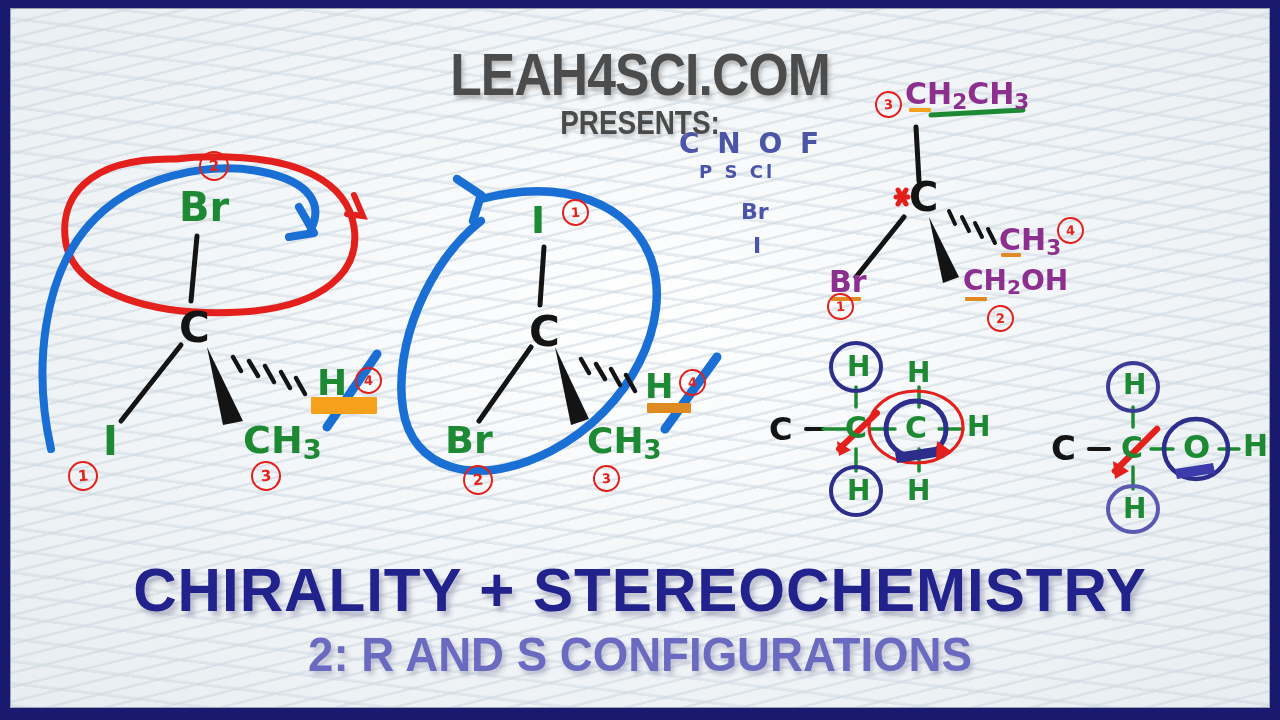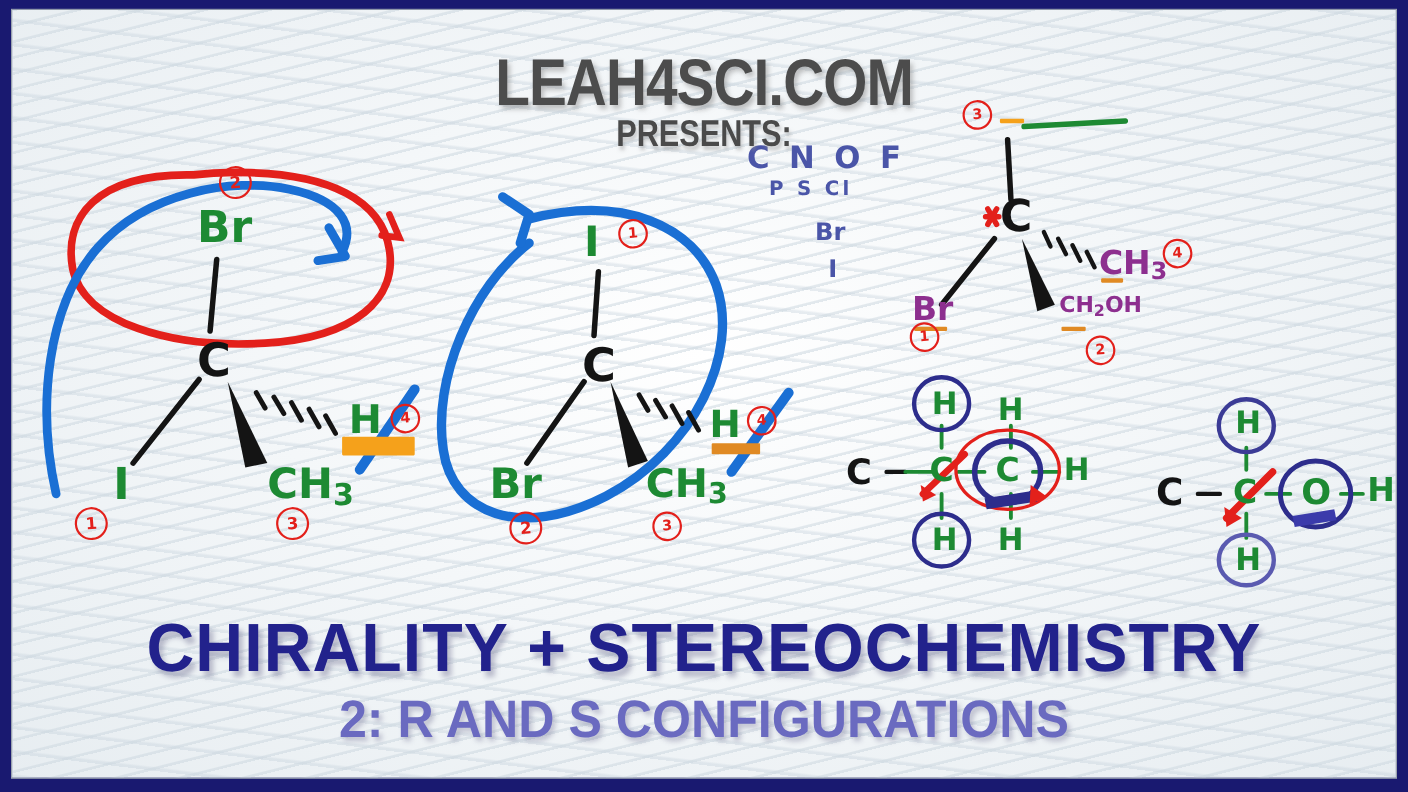--- a/index.html
+++ b/index.html
@@ -214,30 +214,31 @@
 
     <div class="hl thin" style="left:636px;top:394px;width:44px;height:10px;"></div>
     <div class="atom green" style="left:634px;top:360px;font-size:34px;">H</div>
     <div class="pri small" style="left:668px;top:360px;">4</div>
 
     <div class="plist" style="left:668px;top:118px;font-size:28px;letter-spacing:4px;">C N O F</div>
     <div class="plist" style="left:688px;top:152px;font-size:18px;letter-spacing:3px;">P S Cl</div>
     <div class="plist" style="left:730px;top:190px;font-size:22px;">Br</div>
     <div class="plist" style="left:742px;top:224px;font-size:22px;">I</div>
 
+    <div class="atom purple" style="left:894px;top:70px;font-size:30px;"><span>CH</span><span class="sub">2</span><span>CH</span><span class="sub">3</span></div>
     <div class="pri small" style="left:864px;top:82px;">3</div>
     <div class="hl thin" style="left:898px;top:99px;width:22px;height:4px;background:#f5a11b;"></div>
 
     <div class="atom black" style="left:898px;top:168px;font-size:40px;">C</div>
 
     <div class="atom purple" style="left:818px;top:258px;font-size:30px;">Br</div>
     <div class="hl thin" style="left:820px;top:288px;width:30px;height:4px;"></div>
     <div class="pri small" style="left:816px;top:284px;">1</div>
 
-    <div class="atom purple" style="left:952px;top:258px;font-size:20px;"><span>CH</span><span class="sub">2</span><span>OH</span></div>
+    <div class="atom purple" style="left:952px;top:258px;font-size:28px;"><span>CH</span><span class="sub">2</span><span>OH</span></div>
     <div class="hl thin" style="left:954px;top:288px;width:22px;height:4px;"></div>
     <div class="pri small" style="left:976px;top:296px;">2</div>
 
     <div class="atom purple" style="left:988px;top:216px;font-size:30px;"><span>CH</span><span class="sub">3</span></div>
     <div class="hl thin" style="left:990px;top:244px;width:20px;height:4px;"></div>
     <div class="pri small" style="left:1046px;top:208px;">4</div>
 
     <div class="atom black" style="left:758px;top:404px;font-size:32px;">C</div>
     <div class="atom green" style="left:834px;top:404px;font-size:30px;">C</div>
     <div class="atom green" style="left:836px;top:344px;font-size:28px;">H</div>

